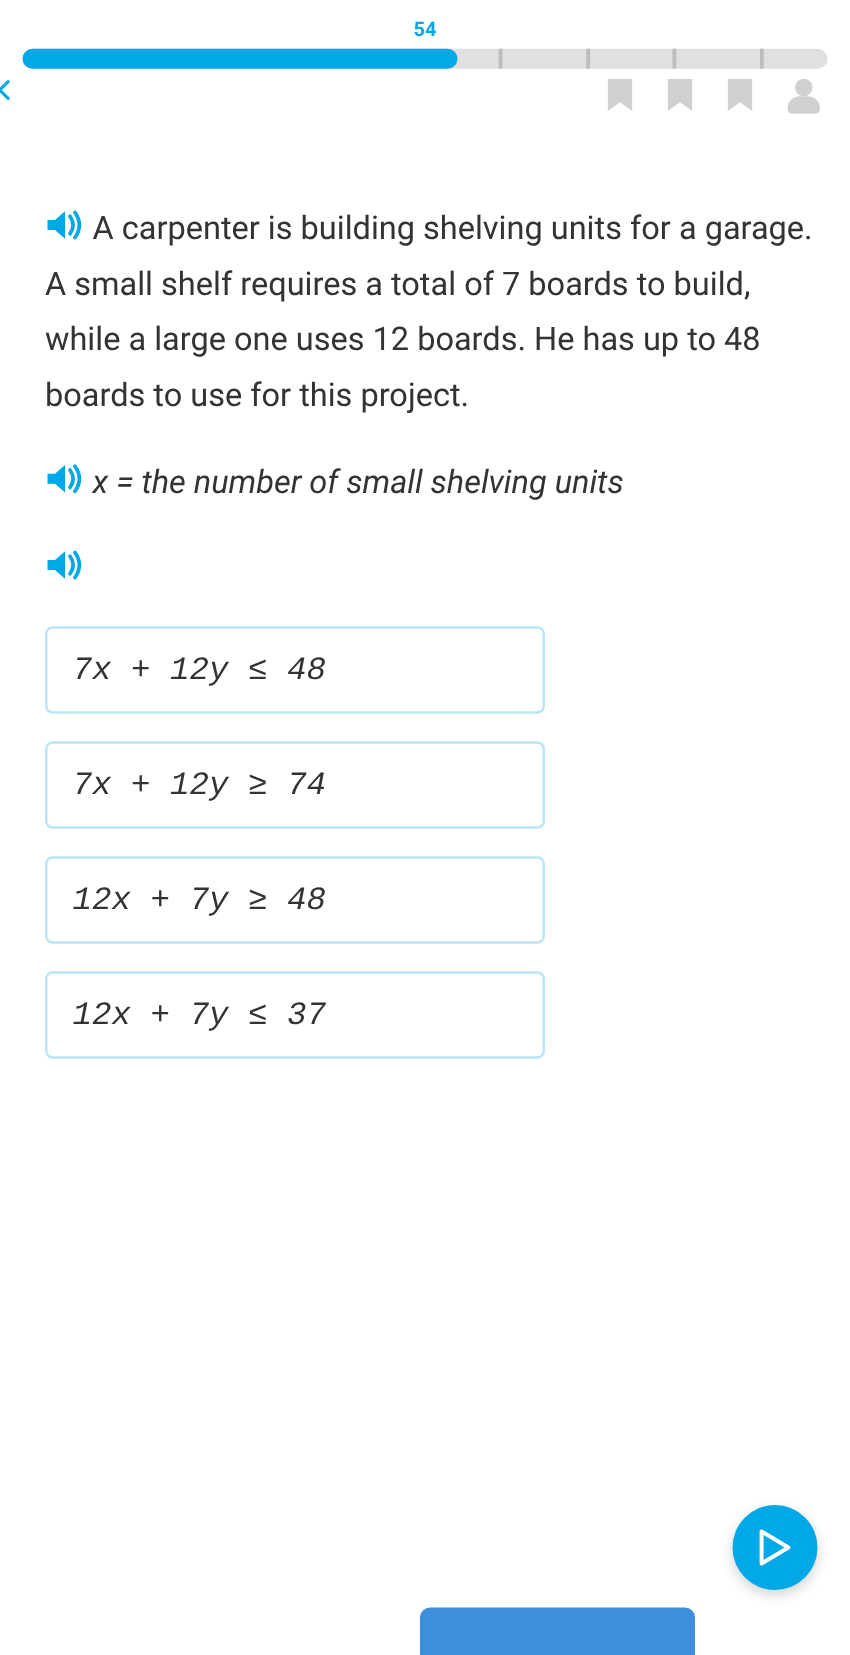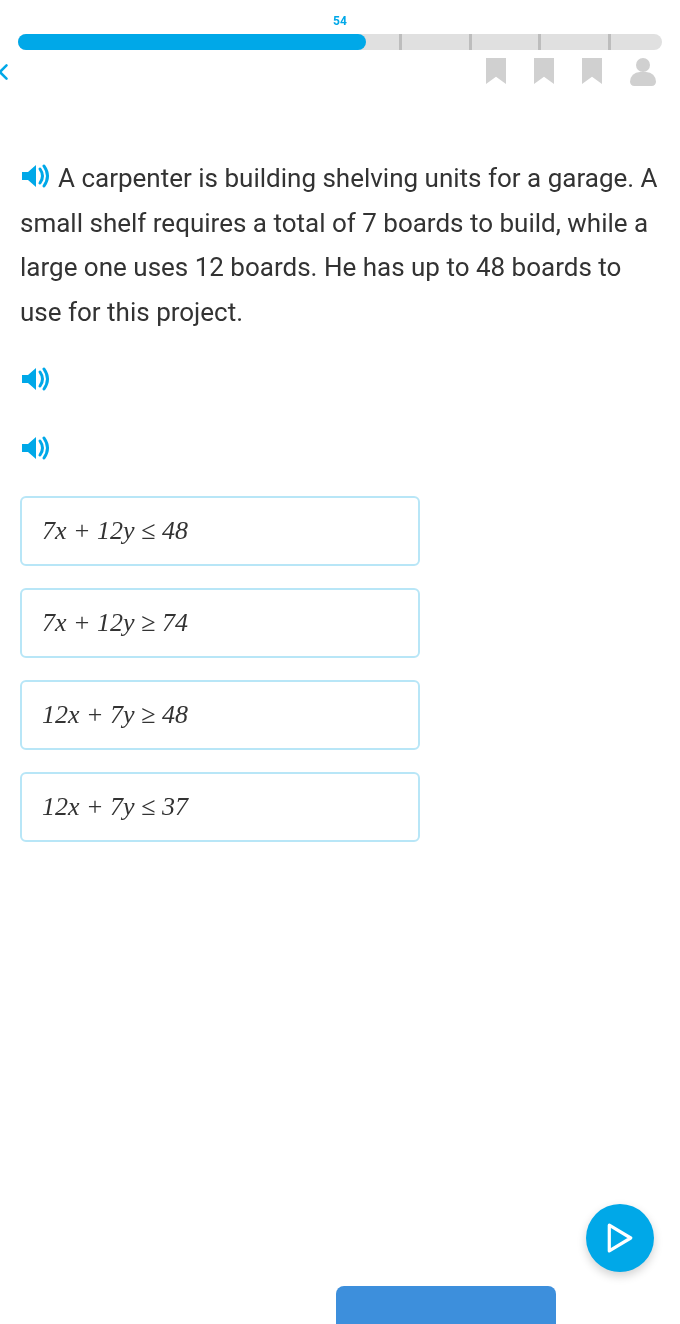--- a/index.html
+++ b/index.html
@@ -22,21 +22,21 @@
     position: absolute;
     left: -6px;
     top: 54px;
     width: 20px; height: 36px;
     display: flex; align-items: center; justify-content: center;
     color: #00a8e8;
   }
   .progress-number {
     text-align: center;
     font-weight: 700;
-    font-size: 12px;
+    font-size: 16px;
     color: #00a8e8;
     margin-bottom: 6px;
   }
   .progress-track {
     margin: 0 18px;
     height: 16px;
     background: #e0e0e0;
     border-radius: 999px;
     position: relative;
     overflow: visible;
@@ -75,21 +75,21 @@
     content: "";
     position: absolute;
     bottom: 0; left: 0;
     width: 26px; height: 14px;
     background: #d0d0d0;
     border-radius: 14px 14px 6px 6px;
   }
 
   
   .content {
-    padding: 70px 20px 0 20px;
+    padding: 70px 20px 0 36px;
     font-size: 26px;
     line-height: 1.72;
   }
   .para {
     margin-bottom: 24px;
   }
   .speaker {
     display: inline-block;
     vertical-align: -2px;
     width: 32px; height: 26px;
@@ -107,21 +107,21 @@
     border: 2px solid #b8e6f7;
     border-radius: 6px;
     width: 400px;
     padding: 18px 20px;
     margin-bottom: 22px;
     font-size: 26px;
     font-style: italic;
     cursor: pointer;
     background: #fff;
     color: #333;
-    font-family: Liberation Serif, serif;
+    font-family: Liberation Mono, monospace;
     text-align: left;
   }
 
   
   .play-btn {
     position: absolute;
     right: 26px;
     bottom: 52px;
     width: 68px; height: 68px;
     background: #00a8e8;
@@ -202,21 +202,21 @@
   </div>
 
 
   <div class="para">
     <span class="speaker">
       <svg viewBox="0 0 32 26">
           <path d="M2 9 L8 9 L16 2 L16 24 L8 17 L2 17 Z" fill="#00a8e8"></path>
           <path d="M20 6 Q25 13 20 20" stroke="#00a8e8" stroke-width="3" fill="none" stroke-linecap="round"></path>
           <path d="M24 3 Q31 13 24 23" stroke="#00a8e8" stroke-width="3" fill="none" stroke-linecap="round"></path>
         </svg>
-    </span>
+    </span><span class="ital">x = the number of small shelving units</span>
   </div>
 
   <div class="para">
     <span class="speaker">
       <svg viewBox="0 0 32 26">
           <path d="M2 9 L8 9 L16 2 L16 24 L8 17 L2 17 Z" fill="#00a8e8"></path>
           <path d="M20 6 Q25 13 20 20" stroke="#00a8e8" stroke-width="3" fill="none" stroke-linecap="round"></path>
           <path d="M24 3 Q31 13 24 23" stroke="#00a8e8" stroke-width="3" fill="none" stroke-linecap="round"></path>
         </svg>
     </span>

